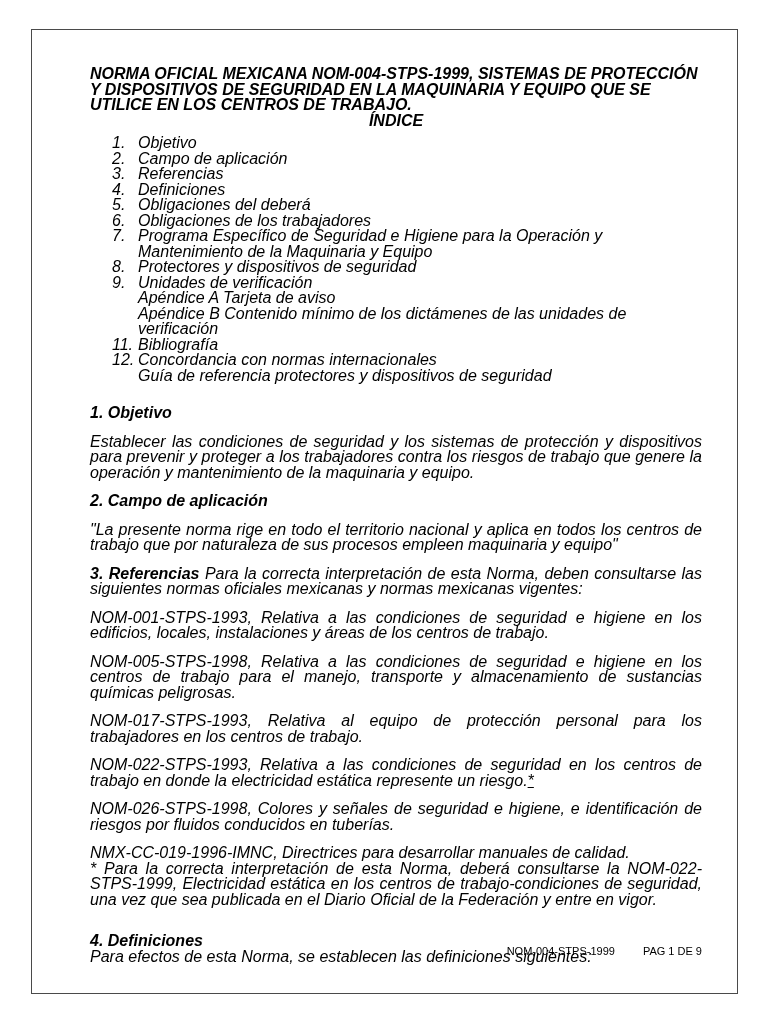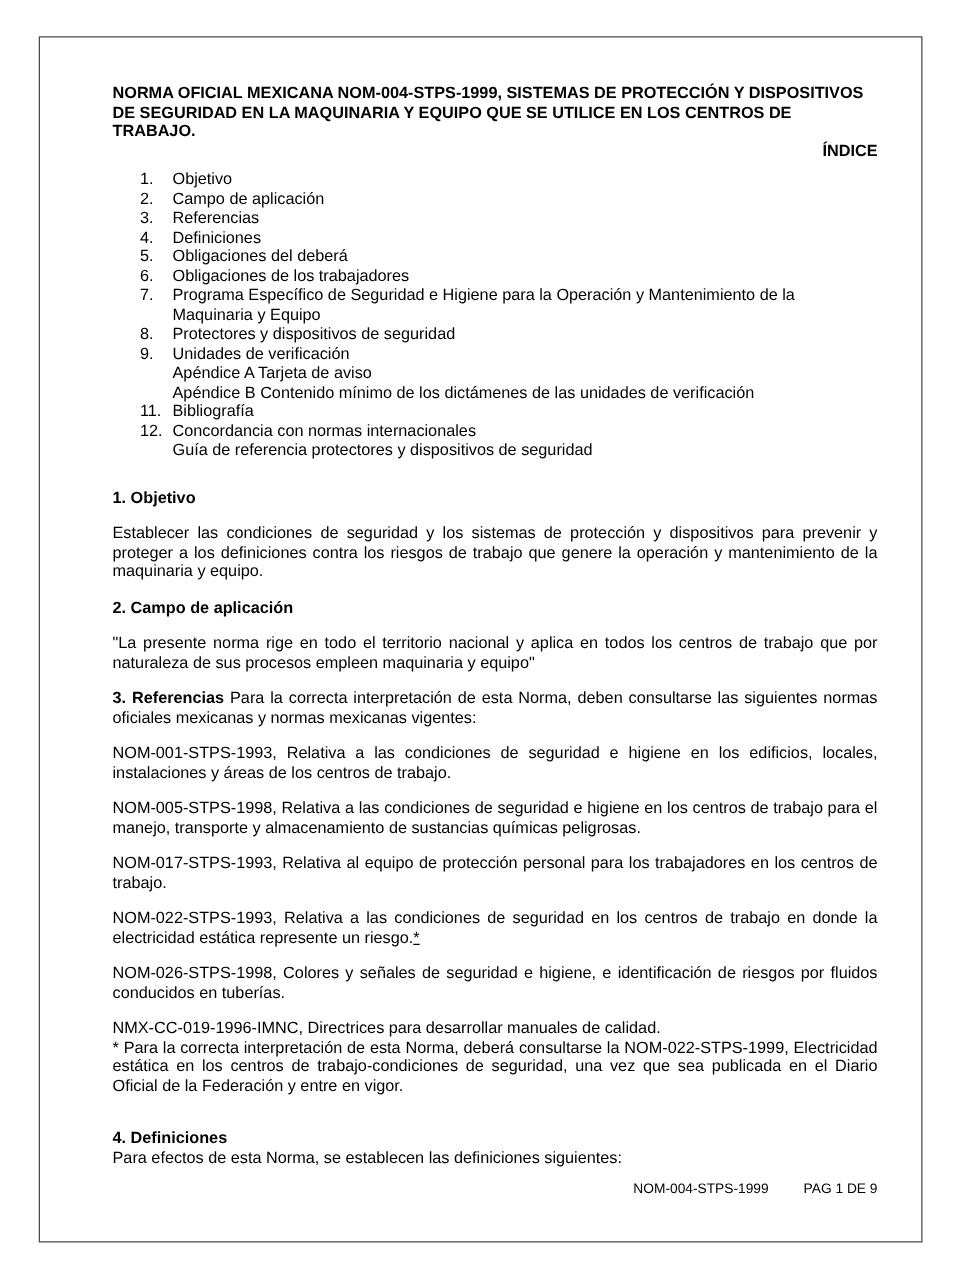--- a/index.html
+++ b/index.html
@@ -15,25 +15,26 @@
     position: absolute;
     left: 31px; top: 29px;
     width: 707px; height: 965px;
     border: 1px solid #4a4a4a;
     background: #ffffff;
   }
   .content {
     position: absolute;
     left: 90px; top: 66px;
     width: 612px;
-    font-size: 13px;
+    font-size: 16px;
     line-height: 15.5px;
+    font-style: italic;
   }
   .doc-title { font-weight: bold; }
-  .index-heading { font-weight: bold; text-align: right; margin-bottom: 7px; }
+  .index-heading { font-weight: bold; text-align: center; margin-bottom: 7px; }
   .index-list { padding-left: 22px; margin-bottom: 22px; }
   .index-row { display: flex; }
   .index-num { width: 26px; flex: none; }
   .index-label { flex: 1; }
   .heading { font-weight: bold; margin-bottom: 13px; }
   .para { text-align: justify; margin-bottom: 13px; }
   .tight { margin-bottom: 0; }
   .mt { margin-top: 26px; }
   .bold { font-weight: bold; }
   .fn-link { text-decoration: underline; }
@@ -110,21 +111,21 @@
         <span class="index-num">12.</span>
         <span class="index-label">Concordancia con normas internacionales</span>
       </div>
     <div class="index-row">
         <span class="index-num"></span>
         <span class="index-label">Guía de referencia protectores y dispositivos de seguridad</span>
       </div>
   </div>
 
   <p class="heading">1. Objetivo</p>
-  <p class="para">Establecer las condiciones de seguridad y los sistemas de protección y dispositivos para prevenir y proteger a los definiciones contra los riesgos de trabajo que genere la operación y mantenimiento de la maquinaria y equipo.</p>
+  <p class="para">Establecer las condiciones de seguridad y los sistemas de protección y dispositivos para prevenir y proteger a los trabajadores contra los riesgos de trabajo que genere la operación y mantenimiento de la maquinaria y equipo.</p>
 
   <p class="heading">2. Campo de aplicación</p>
   <p class="para">"La presente norma rige en todo el territorio nacional y aplica en todos los centros de trabajo que por naturaleza de sus procesos empleen maquinaria y equipo"</p>
 
   <p class="para"><span class="bold">3. Referencias</span><span> Para la correcta interpretación de esta Norma, deben consultarse las siguientes normas oficiales mexicanas y normas mexicanas vigentes:</span></p>
 
   <p class="para">NOM-001-STPS-1993, Relativa a las condiciones de seguridad e higiene en los edificios, locales, instalaciones y áreas de los centros de trabajo.</p>
   <p class="para">NOM-005-STPS-1998, Relativa a las condiciones de seguridad e higiene en los centros de trabajo para el manejo, transporte y almacenamiento de sustancias químicas peligrosas.</p>
   <p class="para">NOM-017-STPS-1993, Relativa al equipo de protección personal para los trabajadores en los centros de trabajo.</p>
   <p class="para"><span>NOM-022-STPS-1993, Relativa a las condiciones de seguridad en los centros de trabajo en donde la electricidad estática represente un riesgo.</span><span class="fn-link">*</span></p>

